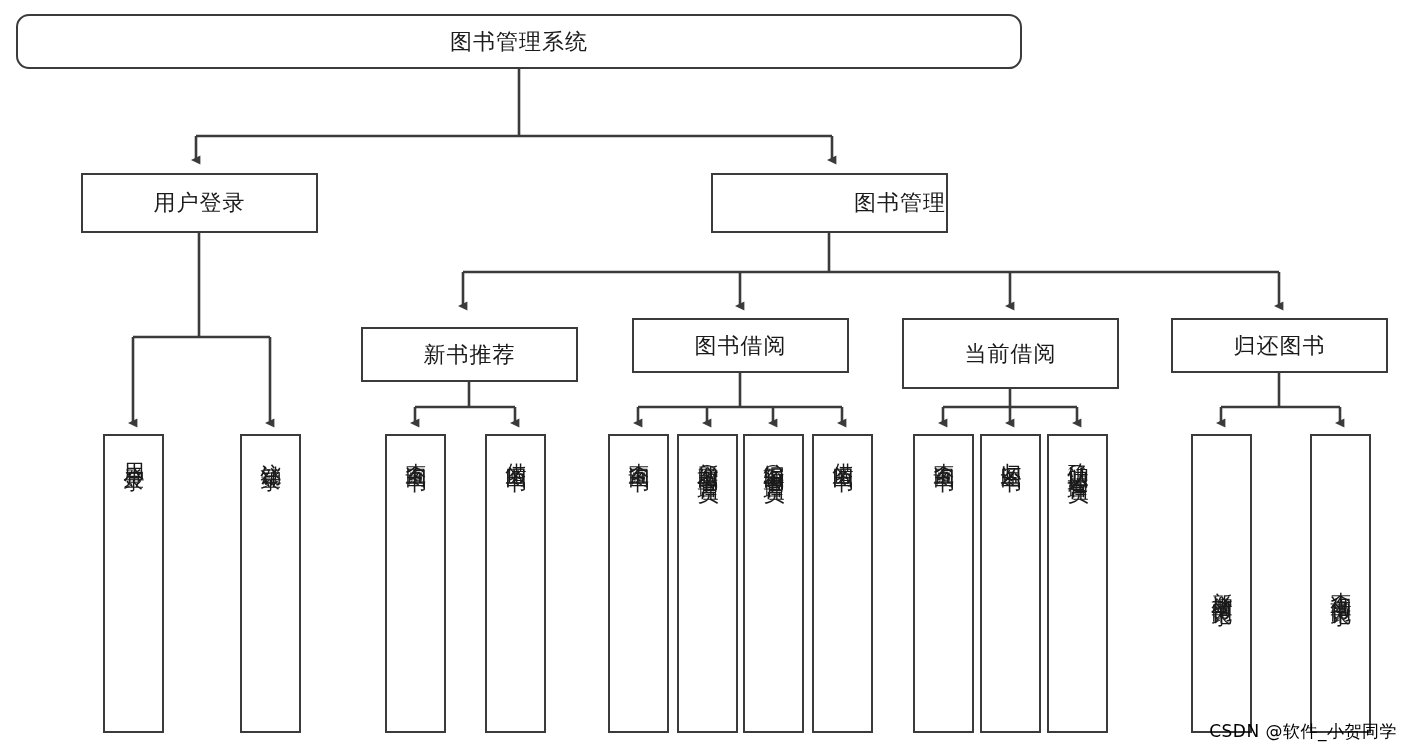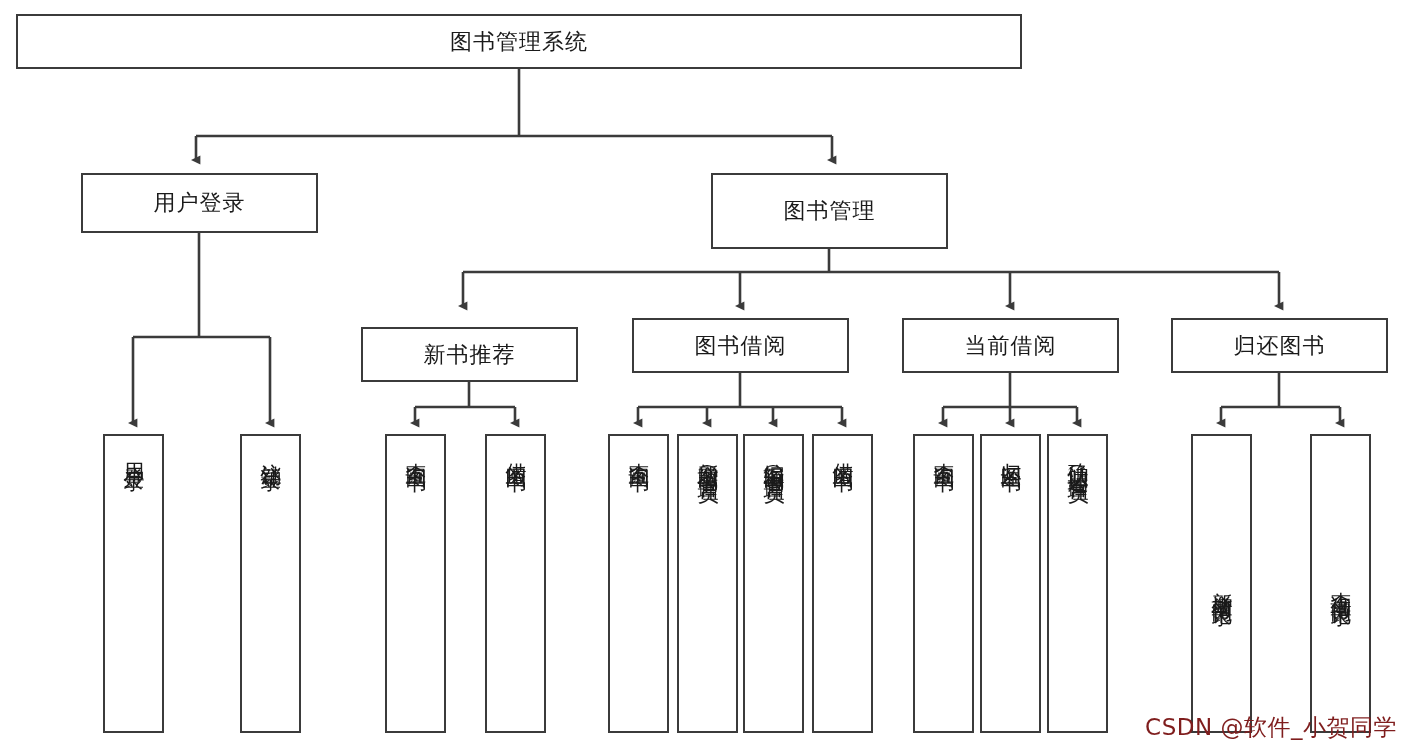--- a/index.html
+++ b/index.html
@@ -55,22 +55,22 @@
     line-height: 1;
   }
   .node.vertical.centered {
     align-items: center;
     padding-top: 0;
   }
   #watermark {
     position: absolute;
     right: 8px;
     bottom: 4px;
-    font-size: 23px;
-    color: #7f1d1d;
+    font-size: 17px;
+    color: #000000;
     white-space: nowrap;
     letter-spacing: 0.5px;
   }
 </style>
 </head>
 <body>
 
 <div id="canvas">
 
   <svg id="diagram-svg" viewBox="0 0 1405 747">
@@ -116,38 +116,38 @@
       <path d="M1010,407 L1010,423" marker-end="url(#arrow)"></path>
       <path d="M1077,407 L1077,423" marker-end="url(#arrow)"></path>
 
       <path d="M1279,373 L1279,407"></path>
       <path d="M1221,407 L1340,407"></path>
       <path d="M1221,407 L1221,423" marker-end="url(#arrow)"></path>
       <path d="M1340,407 L1340,423" marker-end="url(#arrow)"></path>
     </g>
   </svg>
 
-  <div class="node" style="left:16px; top:14px; width:1006px; height:55px;">
+  <div class="node" style="left:16px; top:14px; width:1006px; height:55px;border-radius:13px;">
     <span class="node-label">图书管理系统</span>
   </div>
 
   <div class="node" style="left:81px; top:173px; width:237px; height:60px;">
     <span class="node-label">用户登录</span>
   </div>
-  <div class="node" style="left:711px; top:173px; width:237px; height:76px;">
+  <div class="node" style="left:711px; top:173px; width:237px; height:60px;justify-content:flex-end;">
     <span class="node-label">图书管理</span>
   </div>
 
   <div class="node" style="left:361px; top:327px; width:217px; height:55px;">
     <span class="node-label">新书推荐</span>
   </div>
   <div class="node" style="left:632px; top:318px; width:217px; height:55px;">
     <span class="node-label">图书借阅</span>
   </div>
-  <div class="node" style="left:902px; top:318px; width:217px; height:55px;">
+  <div class="node" style="left:902px; top:318px; width:217px; height:71px;">
     <span class="node-label">当前借阅</span>
   </div>
   <div class="node" style="left:1171px; top:318px; width:217px; height:55px;">
     <span class="node-label">归还图书</span>
   </div>
 
   <div class="node vertical" style="left:103px; top:434px; width:61px; height:299px;">
     <span class="node-label">用户登录</span>
   </div>
   <div class="node vertical" style="left:240px; top:434px; width:61px; height:299px;">

